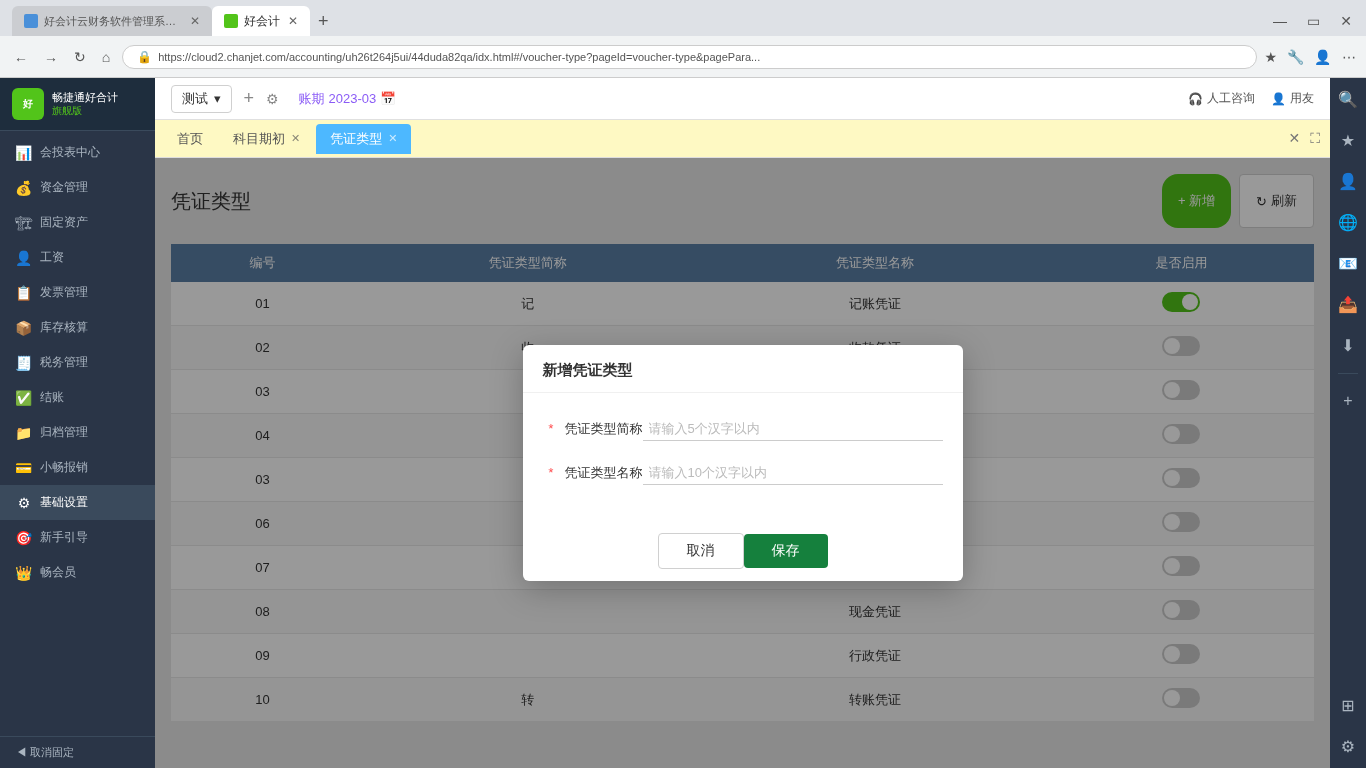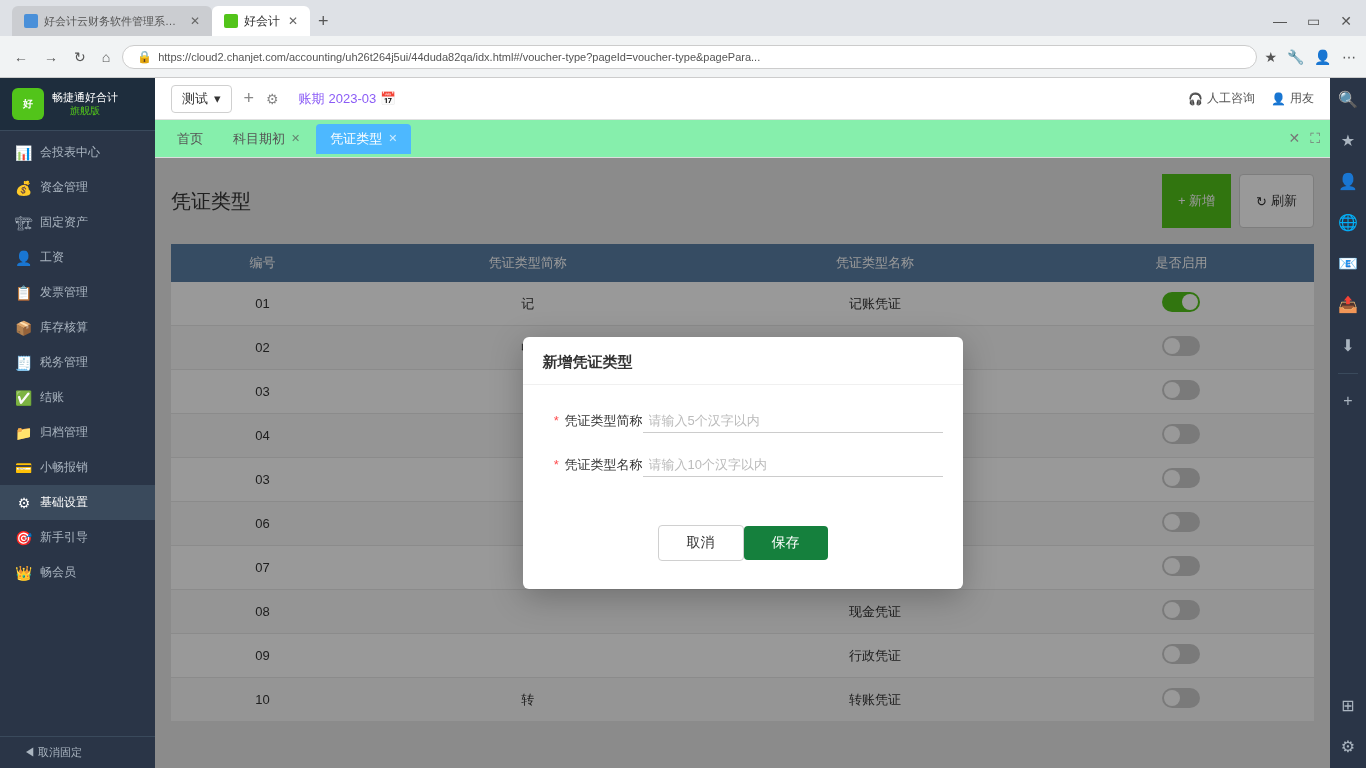--- a/index.html
+++ b/index.html
@@ -24,50 +24,50 @@
     .browser-actions { display: flex; align-items: center; gap: 10px; color: #555; font-size: 14px; }
 
     
     .app-container { display: flex; width: 1366px; height: 690px; position: relative; }
 
     
     .sidebar { width: 155px; background: #2a3547; color: #fff; display: flex; flex-direction: column; flex-shrink: 0; overflow: hidden; }
     .sidebar-header { background: #1e2d3d; padding: 10px 12px; display: flex; align-items: center; gap: 8px; border-bottom: 1px solid #3a4a5c; }
     .sidebar-logo { width: 32px; height: 32px; background: #52c41a; border-radius: 6px; display: flex; align-items: center; justify-content: center; font-size: 10px; color: #fff; font-weight: bold; flex-shrink: 0; }
     .sidebar-logo-text { font-size: 11px; color: #fff; line-height: 1.3; }
-    .sidebar-logo-sub { font-size: 10px; color: #52c41a; text-align: center; }
+    .sidebar-logo-sub { font-size: 10px; color: #52c41a; }
     .sidebar-nav { flex: 1; overflow-y: auto; padding: 4px 0; }
     .sidebar-item { display: flex; align-items: center; gap: 8px; padding: 9px 16px; cursor: pointer; color: #aab5c0; font-size: 12px; }
     .sidebar-item.active { background: #3a4a5c; color: #fff; }
     .sidebar-icon { width: 16px; height: 16px; display: flex; align-items: center; justify-content: center; font-size: 14px; flex-shrink: 0; }
-    .sidebar-footer { padding: 8px 24px; border-top: 1px solid #3a4a5c; color: #aab5c0; font-size: 11px; cursor: pointer; }
+    .sidebar-footer { padding: 8px 16px; border-top: 1px solid #3a4a5c; color: #aab5c0; font-size: 11px; cursor: pointer; }
 
     
     .app-main { flex: 1; display: flex; flex-direction: column; overflow: hidden; }
     .app-topbar { background: #fff; border-bottom: 1px solid #e0e0e0; padding: 0 16px; height: 42px; display: flex; align-items: center; gap: 12px; }
     .company-selector { display: flex; align-items: center; gap: 6px; border: 1px solid #d0d0d0; border-radius: 4px; padding: 4px 10px; cursor: pointer; font-size: 13px; color: #333; }
     .period-info { display: flex; align-items: center; gap: 4px; font-size: 13px; color: #8b5cf6; margin-left: 8px; }
     .topbar-right { margin-left: auto; display: flex; align-items: center; gap: 16px; }
     .consultant-btn { display: flex; align-items: center; gap: 4px; color: #555; font-size: 12px; cursor: pointer; }
     .user-btn { display: flex; align-items: center; gap: 4px; color: #555; font-size: 12px; cursor: pointer; }
 
     
-    .content-tabs { background: #86efac; border-bottom: 1px solid #ddd; display: flex; align-items: center; height: 38px; padding: 0 8px; gap: 2px; }
+    .content-tabs { background: #fef9c3; border-bottom: 1px solid #ddd; display: flex; align-items: center; height: 38px; padding: 0 8px; gap: 2px; }
     .content-tab { padding: 6px 14px; cursor: pointer; font-size: 13px; color: #555; border-radius: 4px 4px 0 0; display: flex; align-items: center; gap: 6px; }
     .content-tab.active { background: #4db8ff; color: #fff; }
     .content-tab .tab-x { font-size: 11px; opacity: 0.7; }
     .tab-window-btns { margin-left: auto; display: flex; gap: 6px; }
     .tab-win-btn { color: #777; cursor: pointer; font-size: 14px; padding: 2px; }
 
     
     .content-area { flex: 1; background: #e8e8e8; overflow: hidden; padding: 16px; position: relative; }
     .page-title-bar { display: flex; align-items: center; justify-content: space-between; margin-bottom: 16px; }
     .page-title { font-size: 20px; color: #333; font-weight: 500; }
     .title-actions { display: flex; gap: 8px; }
-    .btn-primary { background: #52c41a; color: #fff; border: none; border-radius: 0; padding: 18px 16px; font-size: 13px; cursor: pointer; display: flex; align-items: center; gap: 4px; }
+    .btn-primary { background: #52c41a; color: #fff; border: none; border-radius: 16px; padding: 18px 16px; font-size: 13px; cursor: pointer; display: flex; align-items: center; gap: 4px; }
     .btn-secondary { background: #fff; color: #333; border: 1px solid #d0d0d0; border-radius: 4px; padding: 7px 16px; font-size: 13px; cursor: pointer; display: flex; align-items: center; gap: 4px; }
 
     
     .data-table { width: 100%; border-collapse: collapse; background: #fff; }
     .data-table thead tr { background: #5b7fa6; color: #fff; }
     .data-table thead th { padding: 10px 16px; text-align: center; font-size: 13px; font-weight: normal; }
     .data-table tbody tr { border-bottom: 1px solid #e8e8e8; }
     .data-table tbody tr:nth-child(even) { background: #f9f9f9; }
     .data-table tbody td { padding: 10px 16px; text-align: center; font-size: 13px; color: #333; }
 
@@ -78,25 +78,25 @@
     .toggle.on::after { left: 20px; }
 
     
     .overlay { position: absolute; top: 0; left: 0; right: 0; bottom: 0; background: rgba(0,0,0,0.4); z-index: 100; display: flex; align-items: center; justify-content: center; }
 
     
     .modal { background: #fff; border-radius: 6px; width: 440px; padding: 0; box-shadow: 0 8px 32px rgba(0,0,0,0.25); }
     .modal-header { padding: 16px 20px 12px; border-bottom: 1px solid #f0f0f0; font-size: 15px; font-weight: 600; color: #333; }
     .modal-body { padding: 24px 20px 16px; }
     .form-row { display: flex; align-items: center; margin-bottom: 20px; }
-    .form-label { font-size: 13px; color: #333; width: 100px; text-align: right; flex-shrink: 0; }
+    .form-label { font-size: 13px; color: #333; width: 100px; text-align: right; flex-shrink: 0; font-family: Liberation Mono, monospace; }
     .form-label .required { color: #ff4d4f; margin-right: 2px; }
     .form-input { flex: 1; border: none; border-bottom: 1px solid #ccc; padding: 4px 6px; font-size: 13px; color: #be185d; outline: none; background: transparent; }
     .form-input::placeholder { color: #bbb; }
-    .modal-footer { padding: 12px 20px 28px; display: flex; align-items: center; justify-content: center; }
+    .modal-footer { padding: 12px 20px 12px; display: flex; align-items: center; justify-content: center; }
     .btn-cancel { background: #fff; color: #333; border: 1px solid #d0d0d0; border-radius: 4px; padding: 8px 28px; font-size: 14px; cursor: pointer; }
     .btn-save { background: #15803d; color: #fff; border: none; border-radius: 4px; padding: 8px 28px; font-size: 14px; cursor: pointer; }
 
     
     .right-sidebar { width: 36px; background: #2a3547; display: flex; flex-direction: column; align-items: center; padding: 8px 0; gap: 14px; }
     .rs-icon { color: #aab5c0; font-size: 16px; cursor: pointer; padding: 4px; }
     .rs-icon.blue { color: #4db8ff; }
     .rs-divider { width: 20px; height: 1px; background: #3a4a5c; }
   </style>
 </head>

